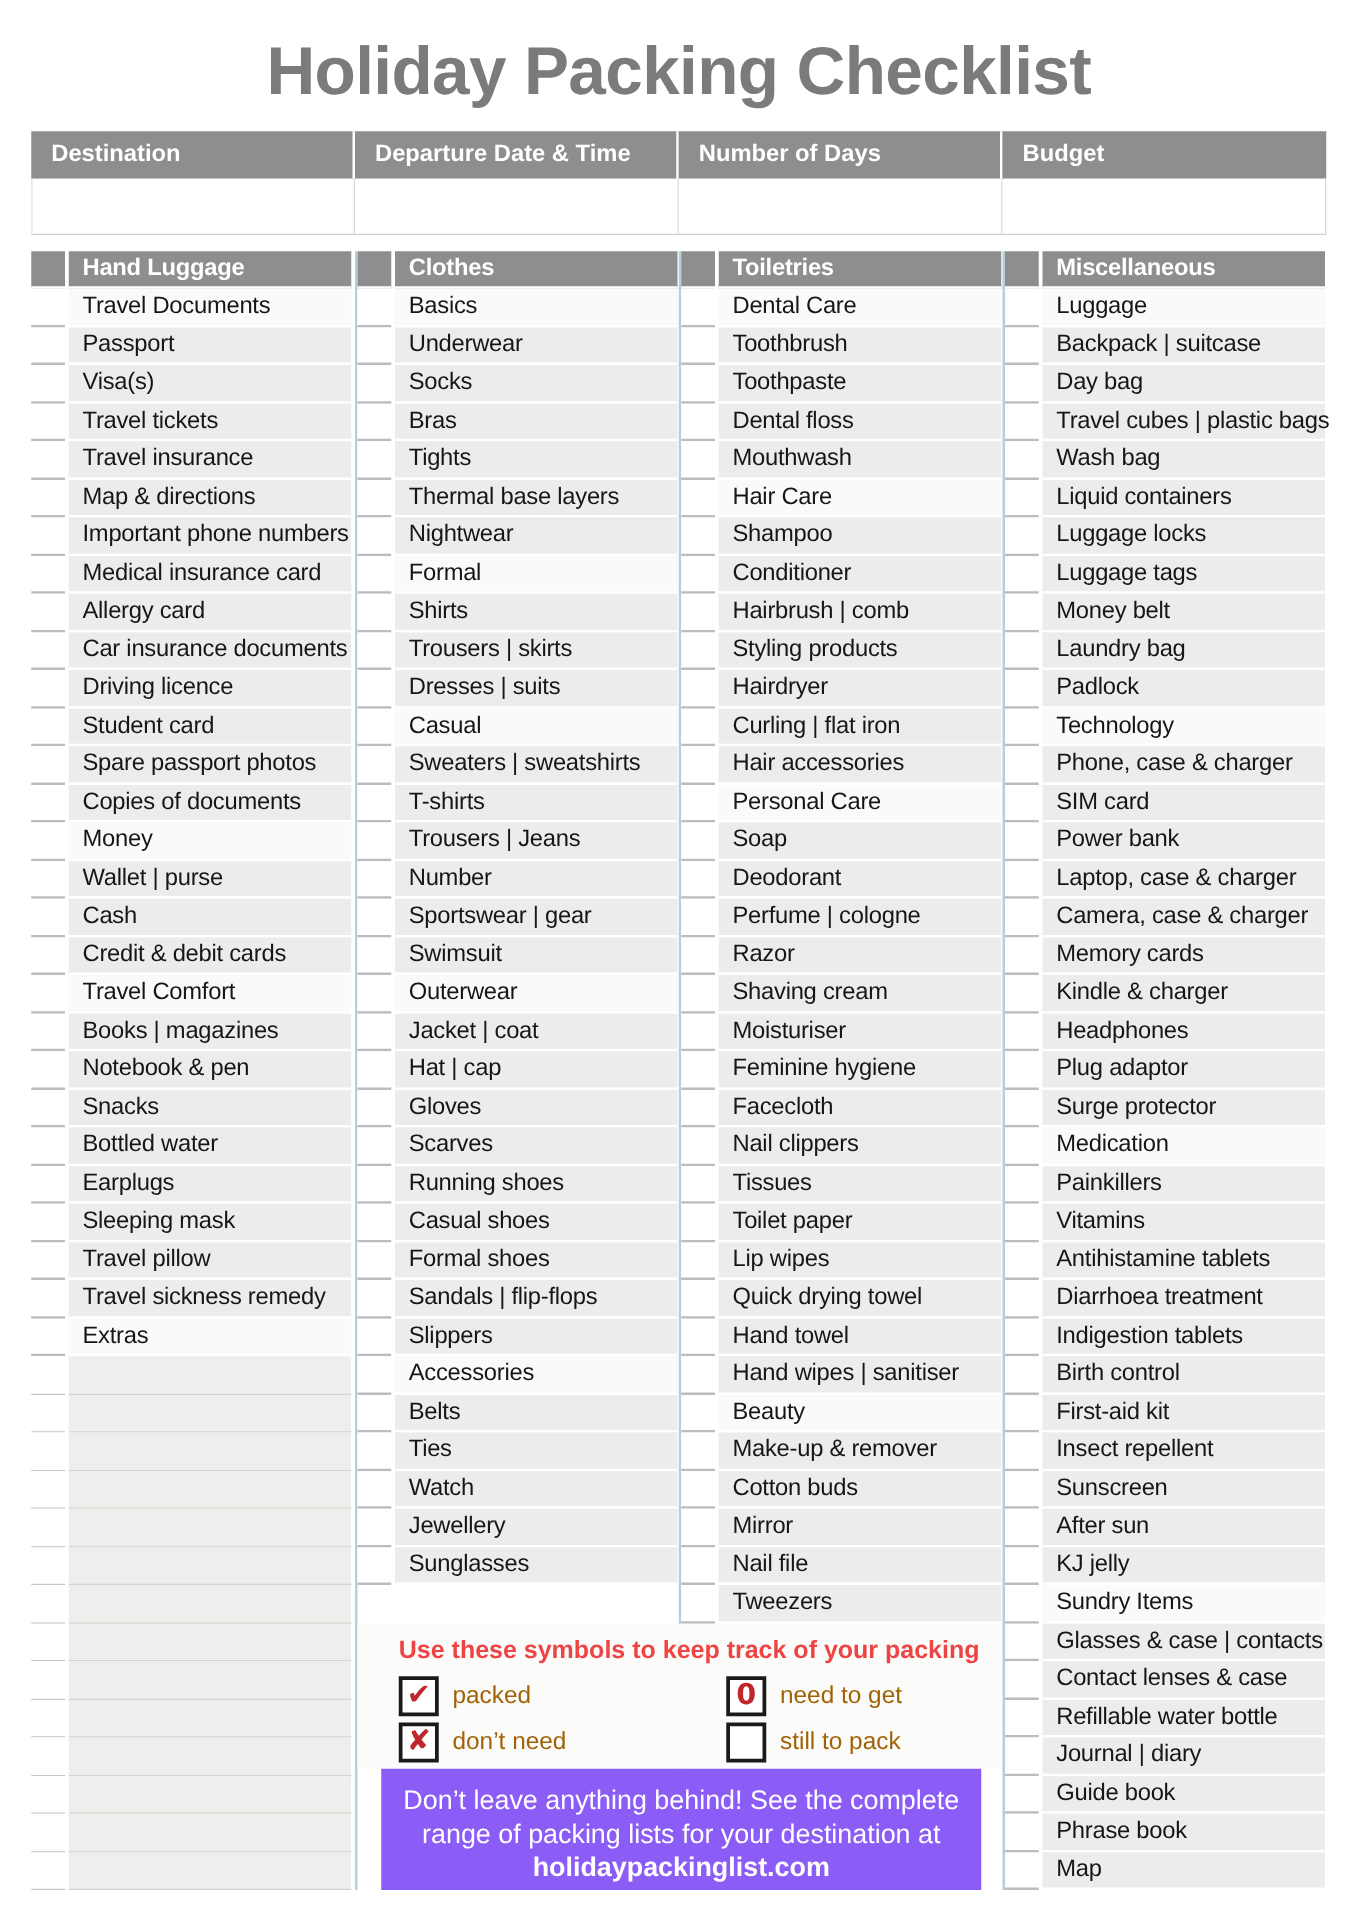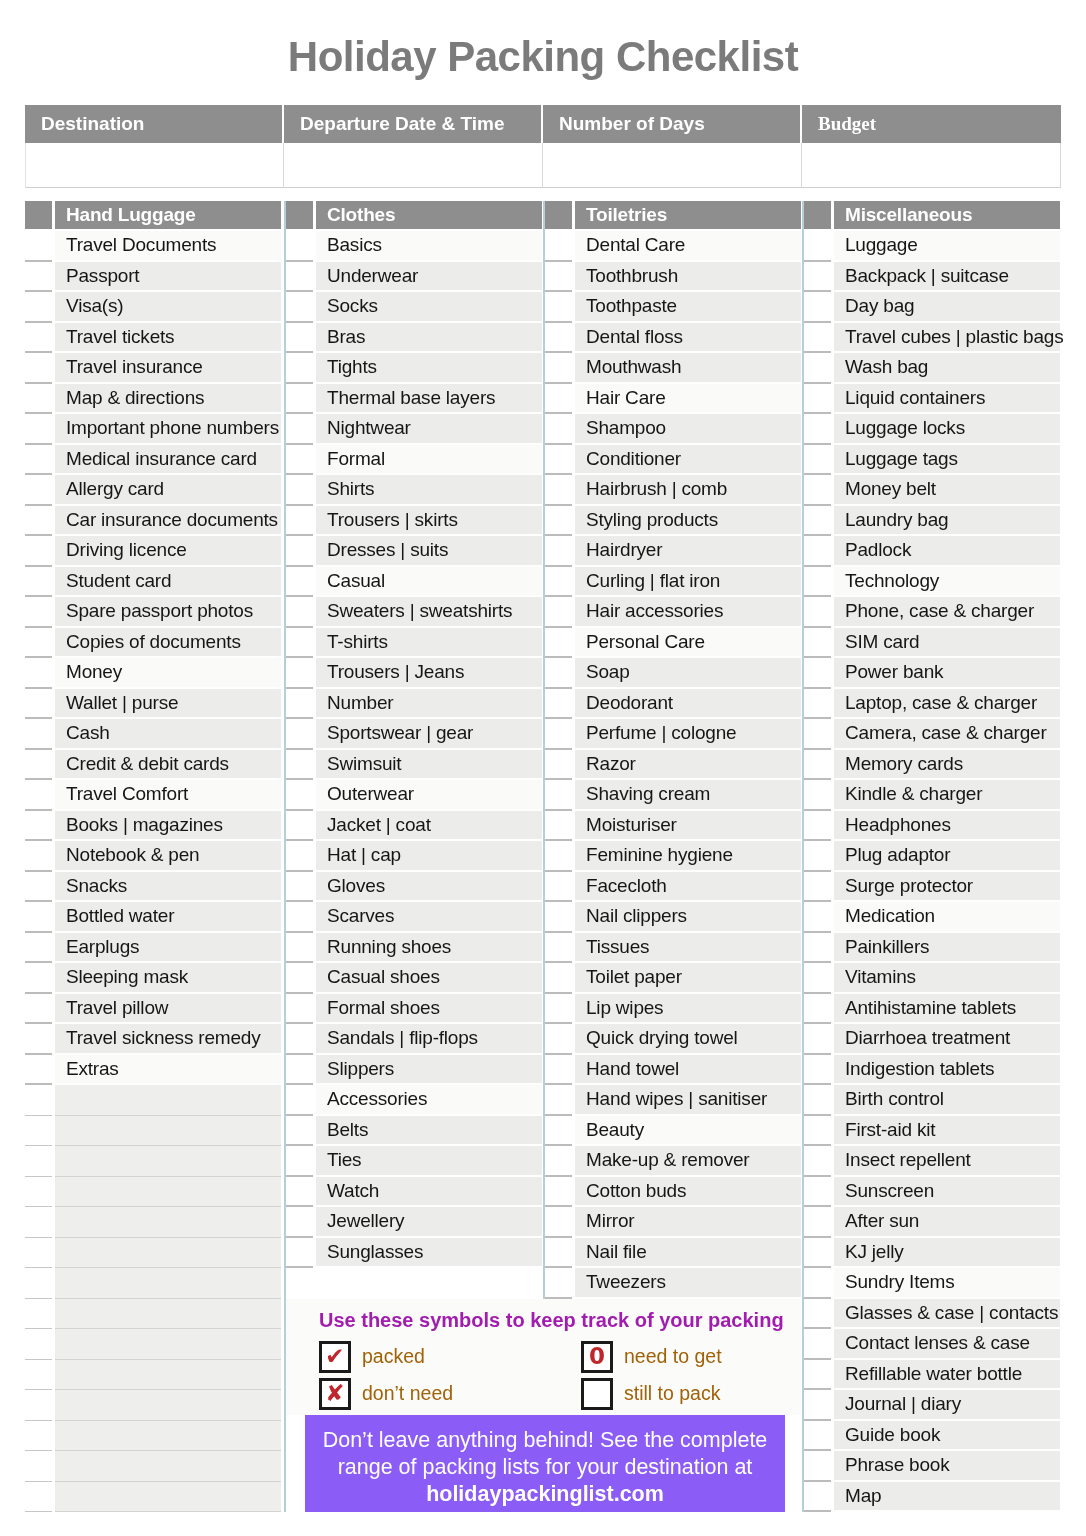--- a/index.html
+++ b/index.html
@@ -5,35 +5,35 @@
   html,body{
     margin:0; padding:0;
     width:1086px; height:1536px;
     background:#ffffff;
     font-family:"Liberation Sans","DejaVu Sans",sans-serif;
     overflow:hidden;
   }
   h1.page-title{
     margin:26px 0 0 0;
     text-align:center;
-    font-size:42px;
+    font-size:54px;
     font-weight:bold;
     letter-spacing:-0.5px;
     line-height:62px;
     color:#7b7b7b;
   }
   
   .info-table{ width:896px; margin:17px 0 0 25px; }
   .info-head,.info-vals{ display:grid; grid-template-columns:repeat(4,259px); }
   .ih{
     box-sizing:border-box; height:38px; line-height:38px;
     background:#8e8e8e; color:#ffffff; font-weight:bold; font-size:19px;
     padding-left:16px; border-right:2px solid #ffffff;
   }
-  .ih:last-child{ border-right:none;font-family:Liberation Serif, serif; }
+  .ih:last-child{ border-right:none; }
   .ivc{
     box-sizing:border-box; height:45px; background:#ffffff;
     border-right:1px solid #d8d8d8; border-bottom:1px solid #cfcfcf;
     font-size:19px; line-height:45px; padding-left:16px; color:#161616;
   }
   .ivc:first-child{ border-left:1px solid #e3e3e3; }
   
   .sheet{ position:relative; width:1036px; height:1311px; margin:13px 0 0 25px; }
   .groups{ display:flex; }
   .group{ width:259px; box-sizing:border-box; }
@@ -54,21 +54,21 @@
   .row.head .lb{ background:#8e8e8e; color:#ffffff; font-weight:bold; line-height:28px; }
   .row.section .lb{ background:#fafaf8; font-weight:normal; }
   .row.empty{ height:30.5px; }
   .row.empty .lb{ background:#eeeeec; border-bottom:1px solid #d3d3d1; }
   .row.empty .cb{ border-bottom:1px solid #c6c6c6; }
   
   .legend{
     position:absolute; left:261px; top:1098px; width:515px; height:116px;
     background:#fbfbf9; box-sizing:border-box; padding:10px 0 0 33px;
   }
-  .legend-title{ font-size:20px; font-weight:bold; color:#a21caf; margin:0 0 8px 0; }
+  .legend-title{ font-size:20px; font-weight:bold; color:#ef4444; margin:0 0 8px 0; }
   .legend-grid{ display:grid; grid-template-columns:262px auto; row-gap:4px; }
   .legend-item{ display:flex; align-items:center; height:33px; }
   .sym{
     width:26px; height:26px; border:3px solid #1a1a1a; background:#ffffff;
     display:flex; align-items:center; justify-content:center;
     font-family:"DejaVu Sans",sans-serif; font-weight:bold; font-size:23px;
     color:#bf272c; line-height:1;
   }
   .legend-label{ margin-left:11px; font-size:19.5px; color:#a16207; }
   

